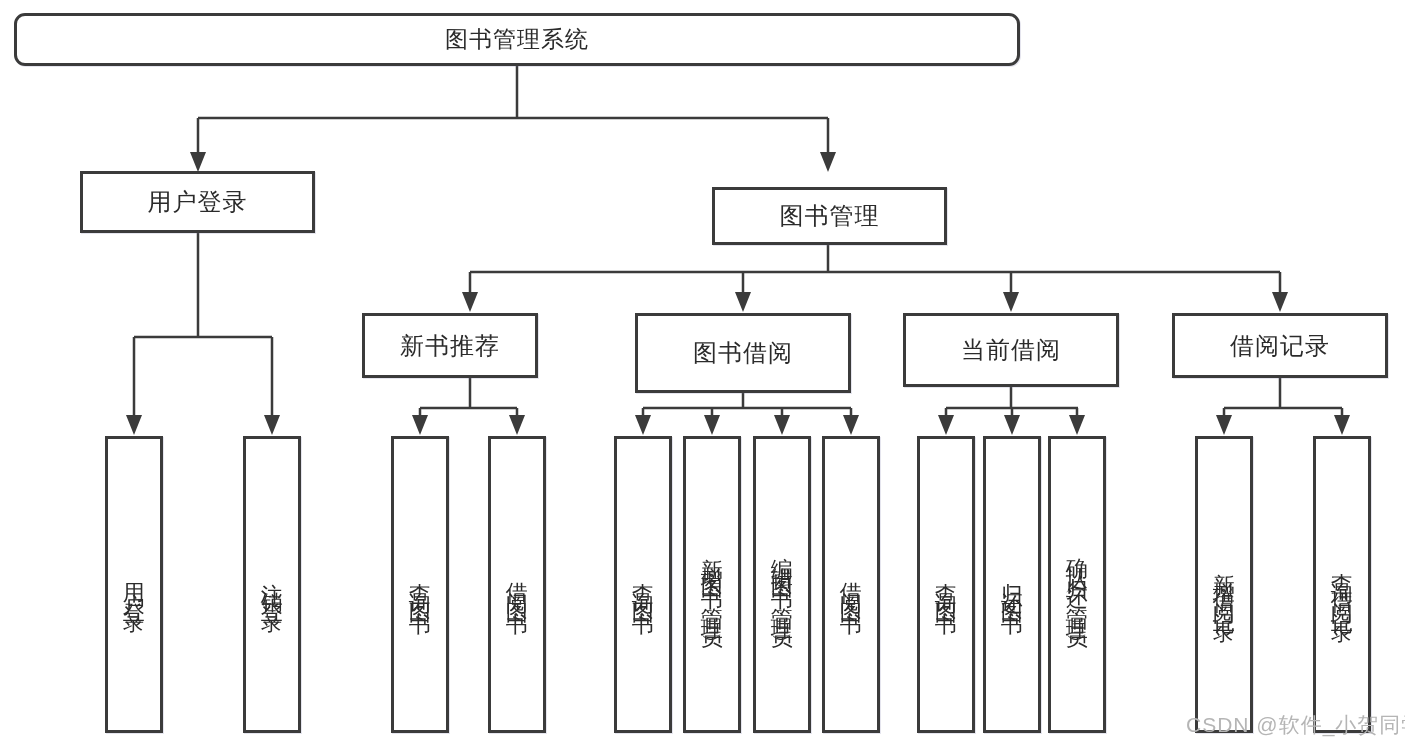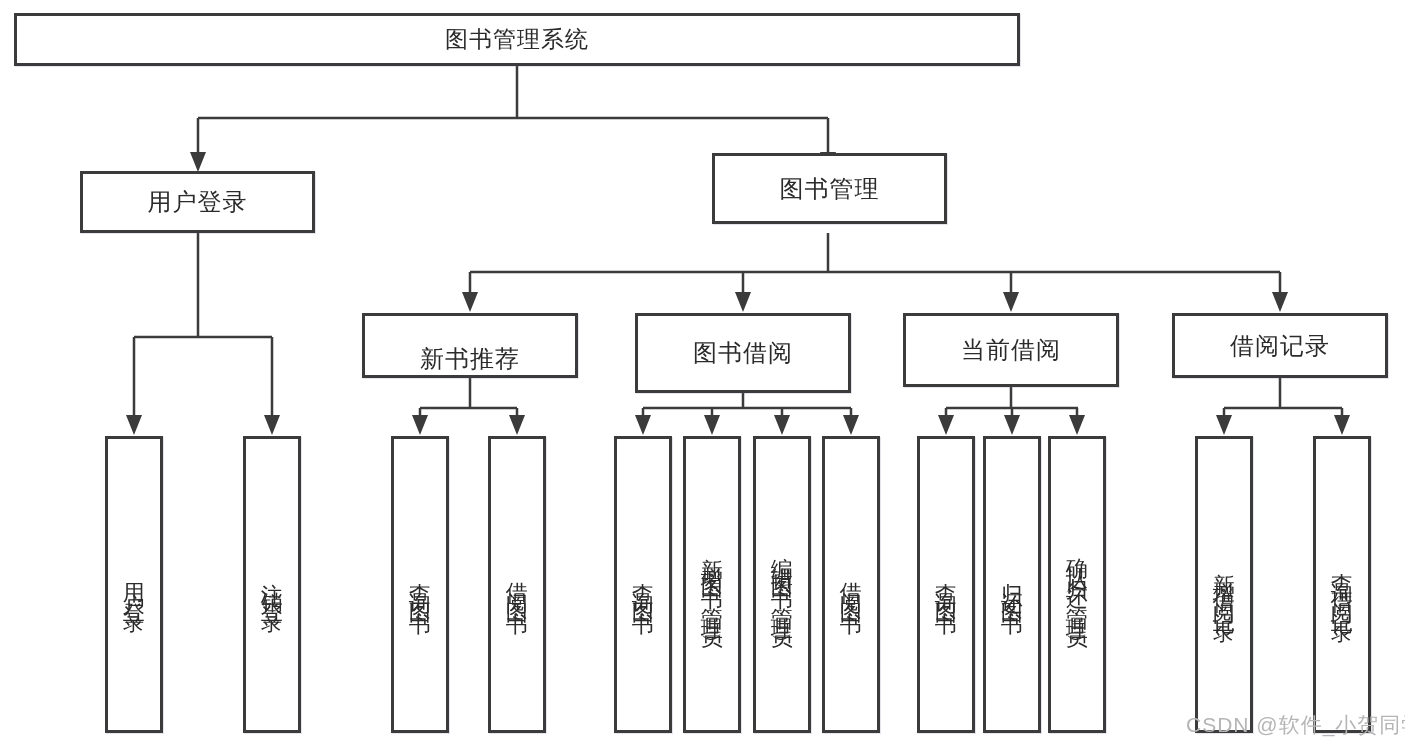--- a/index.html
+++ b/index.html
@@ -67,32 +67,32 @@
       <polygon points="774,415 790,415 782,435"></polygon>
       <polygon points="843,415 859,415 851,435"></polygon>
       <polygon points="938,415 954,415 946,435"></polygon>
       <polygon points="1004,415 1020,415 1012,435"></polygon>
       <polygon points="1069,415 1085,415 1077,435"></polygon>
       <polygon points="1216,415 1232,415 1224,435"></polygon>
       <polygon points="1334,415 1350,415 1342,435"></polygon>
     </g>
   </svg>
 
-  <div class="node root" style="left:14px;top:13px;width:1006px;height:53px;">
+  <div class="node root" style="left:14px;top:13px;width:1006px;height:53px;border-radius:11px;">
     <span class="hlabel">图书管理系统</span>
   </div>
 
   <div class="node" style="left:80px;top:171px;width:235px;height:62px;">
     <span class="hlabel">用户登录</span>
   </div>
-  <div class="node" style="left:712px;top:153px;width:235px;height:71px;">
+  <div class="node" style="left:712px;top:187px;width:235px;height:58px;">
     <span class="hlabel">图书管理</span>
   </div>
 
-  <div class="node" style="left:362px;top:313px;width:216px;height:65px;align-items:flex-end;">
+  <div class="node" style="left:362px;top:313px;width:176px;height:65px;">
     <span class="hlabel">新书推荐</span>
   </div>
   <div class="node" style="left:635px;top:313px;width:216px;height:80px;">
     <span class="hlabel">图书借阅</span>
   </div>
   <div class="node" style="left:903px;top:313px;width:216px;height:74px;">
     <span class="hlabel">当前借阅</span>
   </div>
   <div class="node" style="left:1172px;top:313px;width:216px;height:65px;">
     <span class="hlabel">借阅记录</span>

